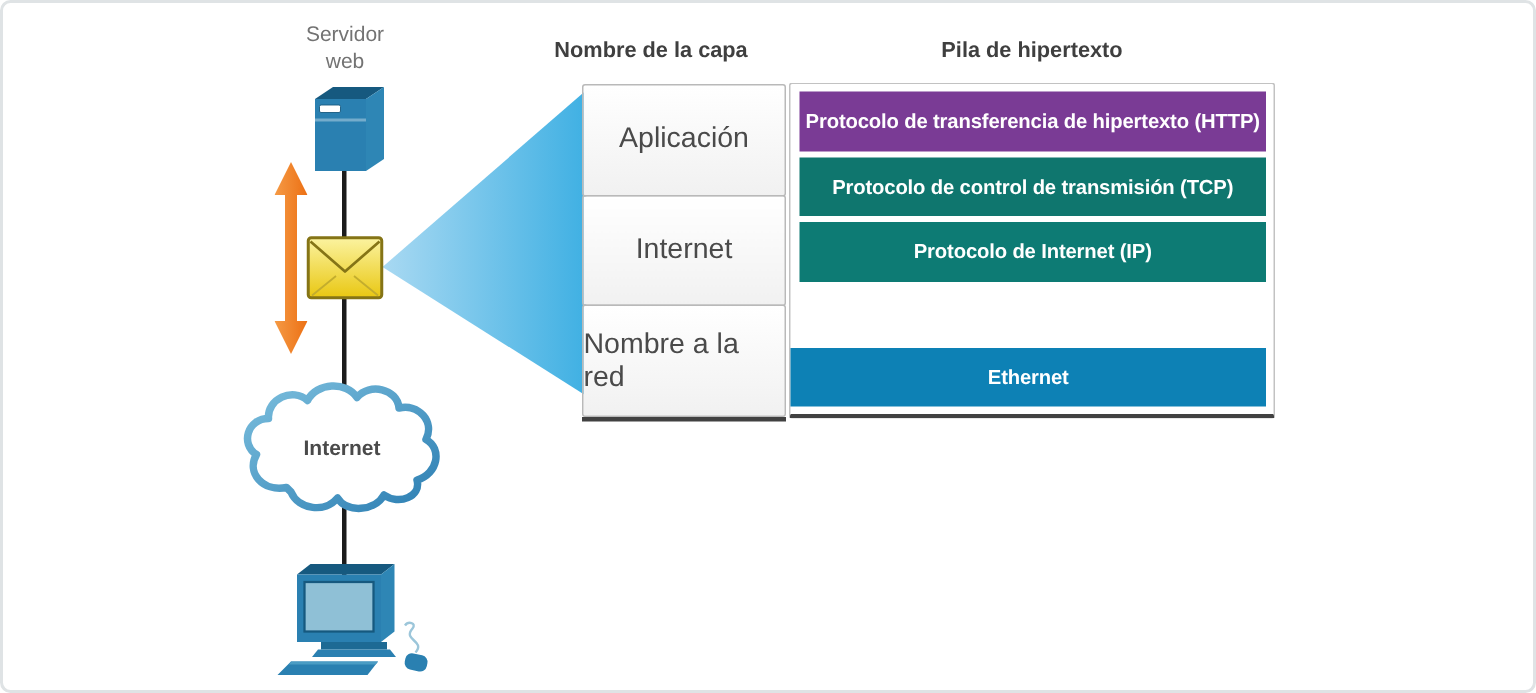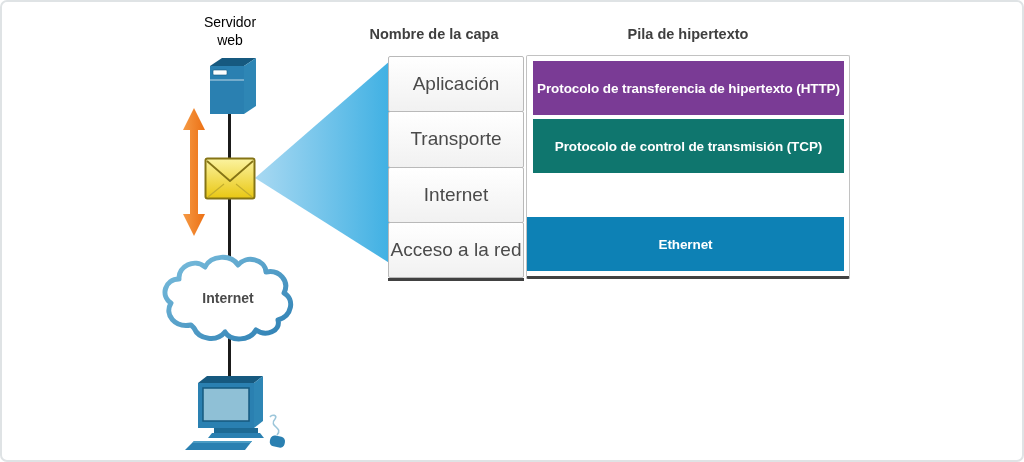--- a/index.html
+++ b/index.html
@@ -1,21 +1,21 @@
 <!DOCTYPE html>
 <html><head>
 <meta charset="utf-8">
 <style>
   html,body{margin:0;padding:0;background:#fff;font-family:"Liberation Sans",sans-serif;}
   .stage{position:relative;width:1024px;height:462px;box-sizing:border-box;
          background:#fff;border:2px solid #dfe3e5;border-radius:7px;overflow:hidden;}
 
   
   .server-label{position:absolute;left:168px;top:11px;width:120px;text-align:center;
-                font-size:14px;line-height:18px;color:#000000;}
+                font-size:14px;line-height:18px;color:#737373;}
   .svg-abs{position:absolute;}
   .net-line{position:absolute;left:226px;top:110px;width:3px;height:272px;background:#1b1b1b;z-index:1;}
   .beam{position:absolute;left:253px;top:58px;width:136px;height:204px;z-index:0;}
   .icon-layer{z-index:2;}
   .cloud-wrap{position:absolute;left:156px;top:250px;width:140px;height:92px;z-index:2;}
   .cloud-wrap svg{position:absolute;left:0;top:0;}
   .cloud-label{position:absolute;left:0;top:0;width:140px;height:92px;display:flex;
                align-items:center;justify-content:center;font-weight:bold;font-size:14px;color:#4a4a4a;}
 
   
@@ -116,24 +116,24 @@
     <polygon points="10,69 68,69 61,78 1,78" fill="#2a80b1"></polygon>
     <polygon points="10,69 68,69 66.5,71 8.5,71" fill="#4a9cc4"></polygon>
     <rect x="86" y="64" width="15" height="11" rx="4.5" fill="#2a80b1" transform="rotate(12 93 69)"></rect>
   </svg>
 
   <div class="tbl-header hdr-layer">Nombre de la capa</div>
   <div class="tbl-header hdr-stack">Pila de hipertexto</div>
 
   <div class="layer-col">
     <div class="layer-cell">Aplicación</div>
-    <div class="layer-cell">Transporte</div>
     <div class="layer-cell">Internet</div>
-    <div class="layer-cell">Acceso a la red</div>
+    <div class="layer-cell">Nombre a la red</div>
   </div>
 
   <div class="stack-box">
     <div class="protocol-bar" style="background: rgb(122, 59, 149);">Protocolo de transferencia de hipertexto (HTTP)</div>
     <div class="protocol-bar" style="background: #0f766e;">Protocolo de control de transmisión (TCP)</div>
+    <div class="protocol-bar" style="background: rgb(13, 123, 116);">Protocolo de Internet (IP)</div>
     <div class="protocol-bar flush-left" style="background: rgb(13, 129, 181); margin-top: 40px;">Ethernet</div>
   </div>
 
 </div>
 
 </body></html>

